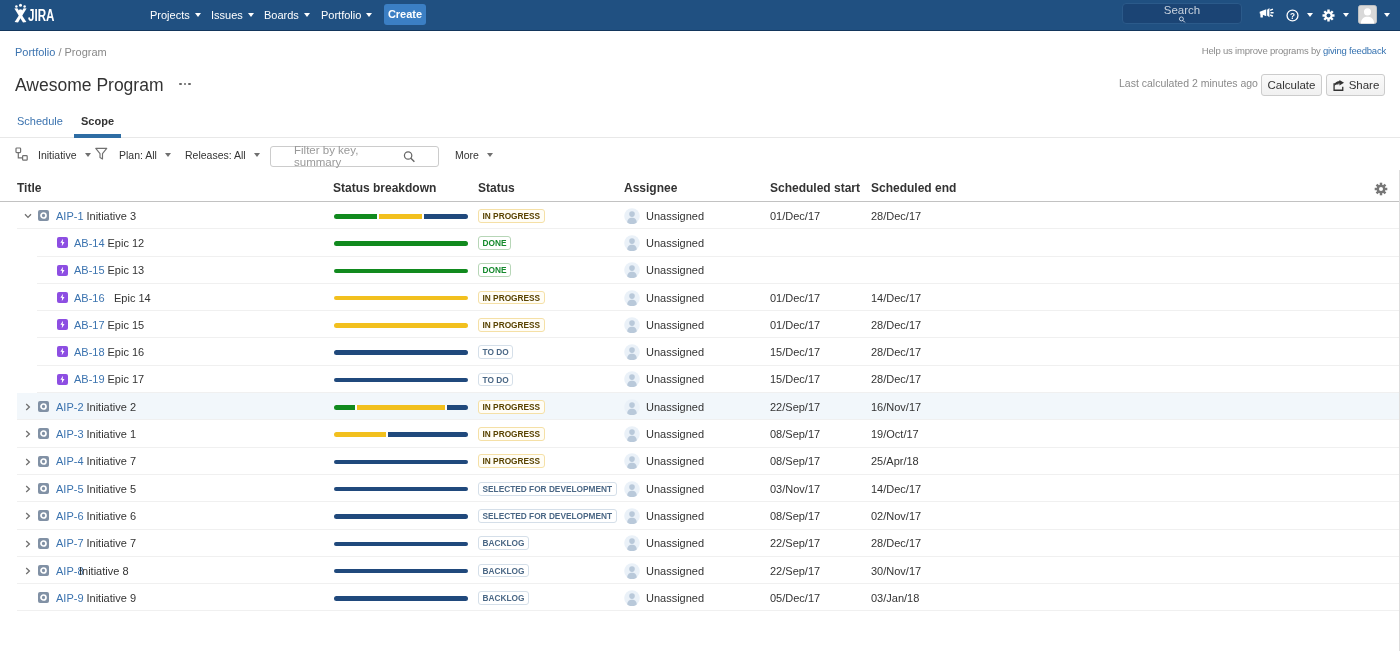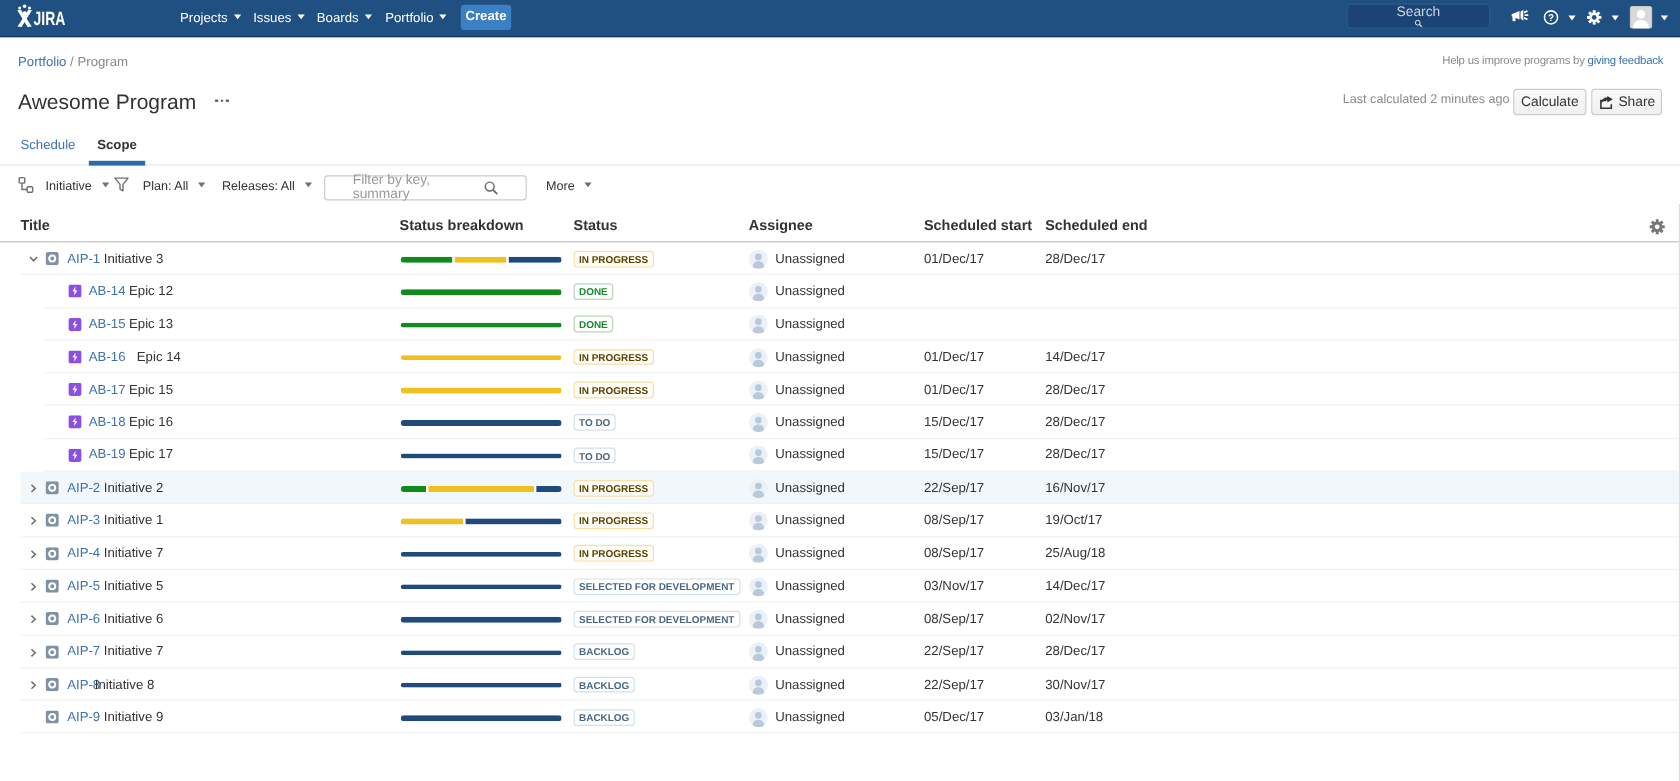--- a/index.html
+++ b/index.html
@@ -481,21 +481,21 @@
           </span>
           <span class="cell" style="left:624px;">
             <svg width="16" height="16" viewBox="0 0 16 16" style="margin-right:6px;">
               <circle cx="8" cy="8" r="7.8" fill="#eaf1f8"></circle>
               <circle cx="8" cy="6.1" r="2.8" fill="#b9c9da"></circle>
               <path d="M3.2 14.4 C3.5 11 5.4 9.8 8 9.8 C10.6 9.8 12.5 11 12.8 14.4 A7.8 7.8 0 0 1 3.2 14.4 Z" fill="#b9c9da"></path>
             </svg>
             <span>Unassigned</span>
           </span>
           <span class="cell" style="left:770px;">08/Sep/17</span>
-          <span class="cell" style="left:871px;">25/Aug/18</span>
+          <span class="cell" style="left:871px;">25/Apr/18</span>
           <span class="sep"></span>
         </div>
         <div class="row ">
           <svg class="abs" style="left:25px; top:10px;" width="6" height="8" viewBox="0 0 6 8">
             <path d="M1.2 1 L4.4 4 L1.2 7" fill="none" stroke="#707070" stroke-width="1.3"></path>
           </svg>
           <span class="cell" style="left:38px; width:0;">
             <svg width="11" height="11" viewBox="0 0 11 11" style="position:absolute; left:0; top:8px;">
               <rect width="11" height="11" rx="2" fill="#8191a5"></rect>
               <circle cx="5.5" cy="5.5" r="2.5" fill="none" stroke="#fff" stroke-width="1.7"></circle>

